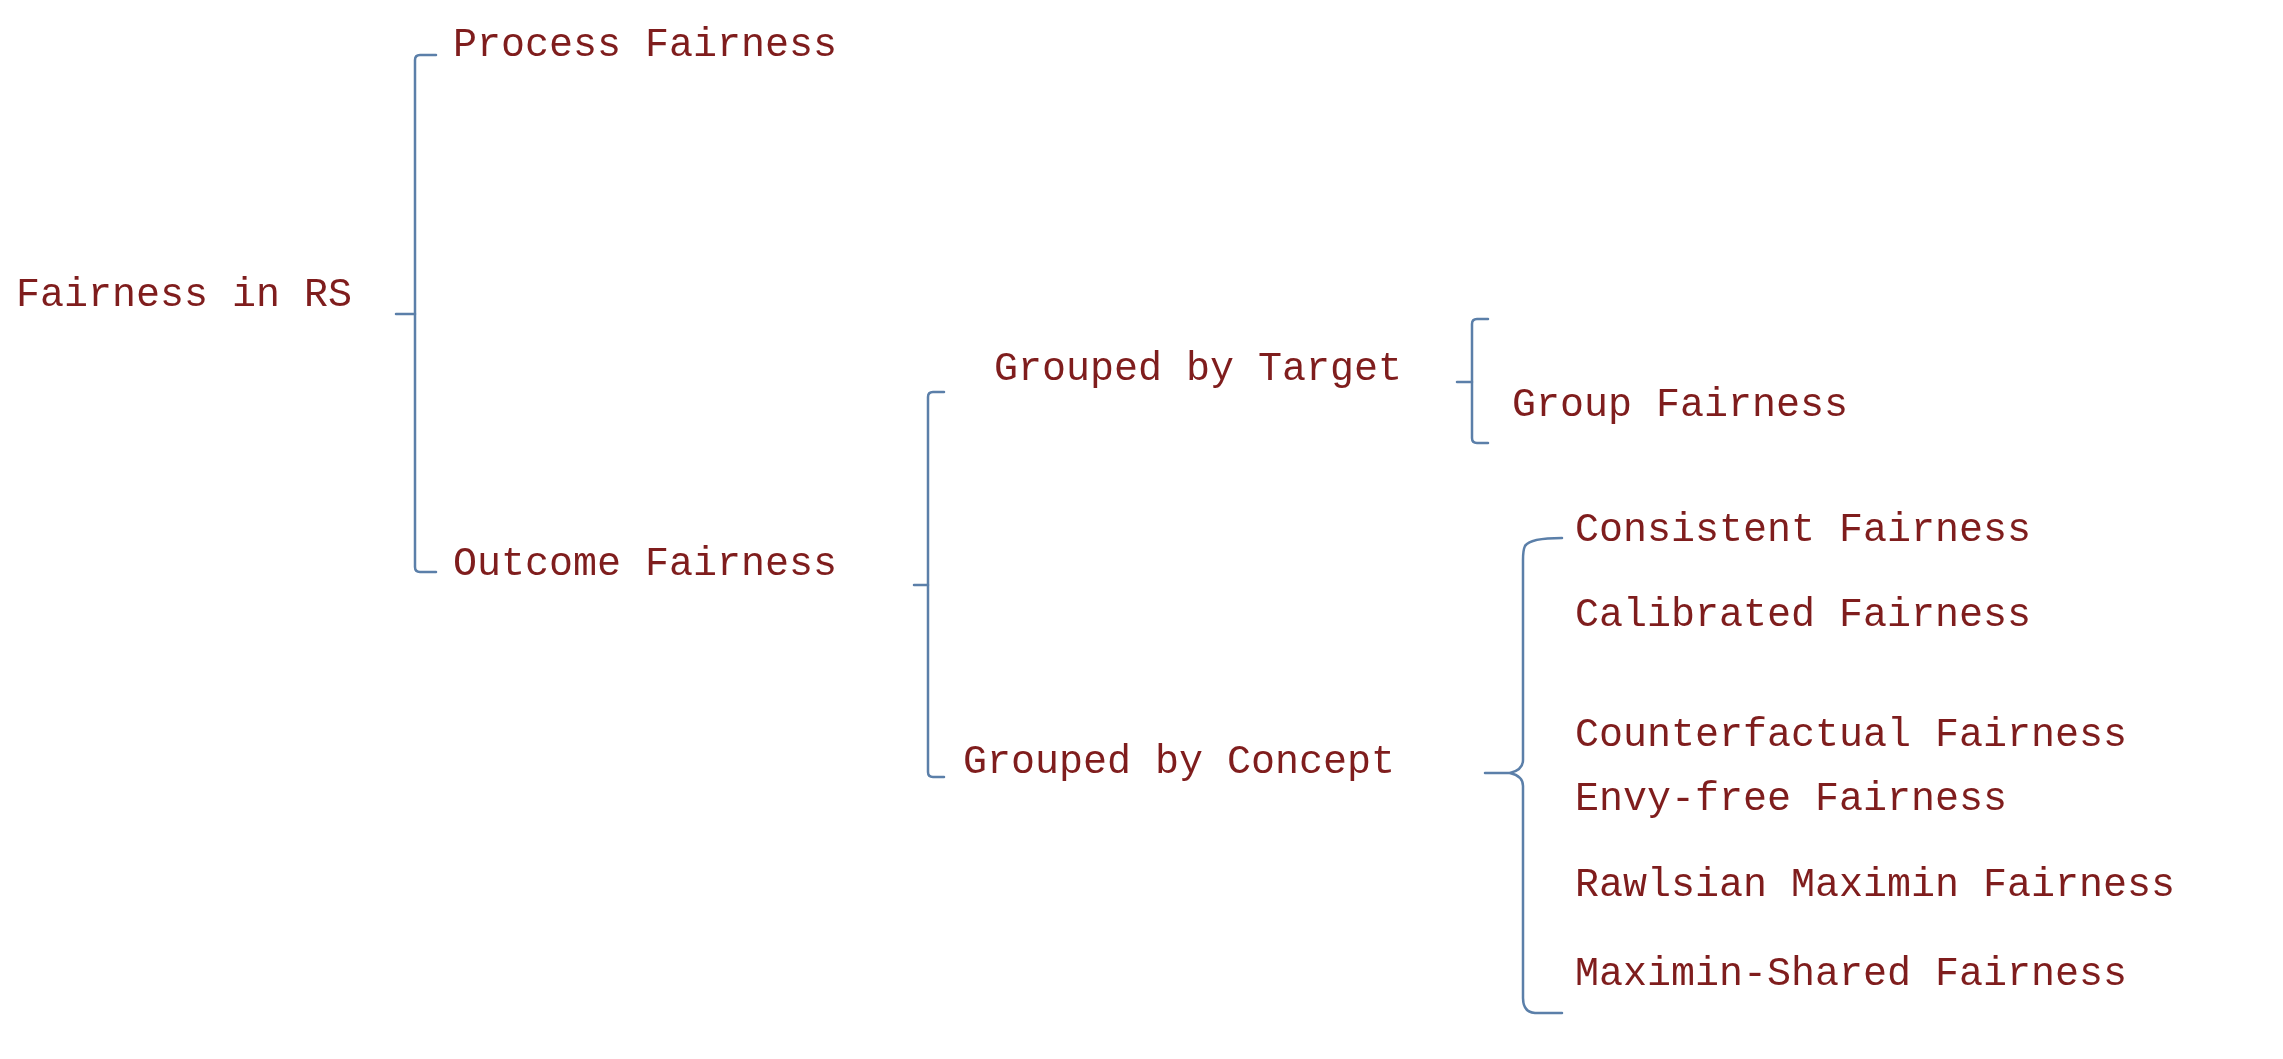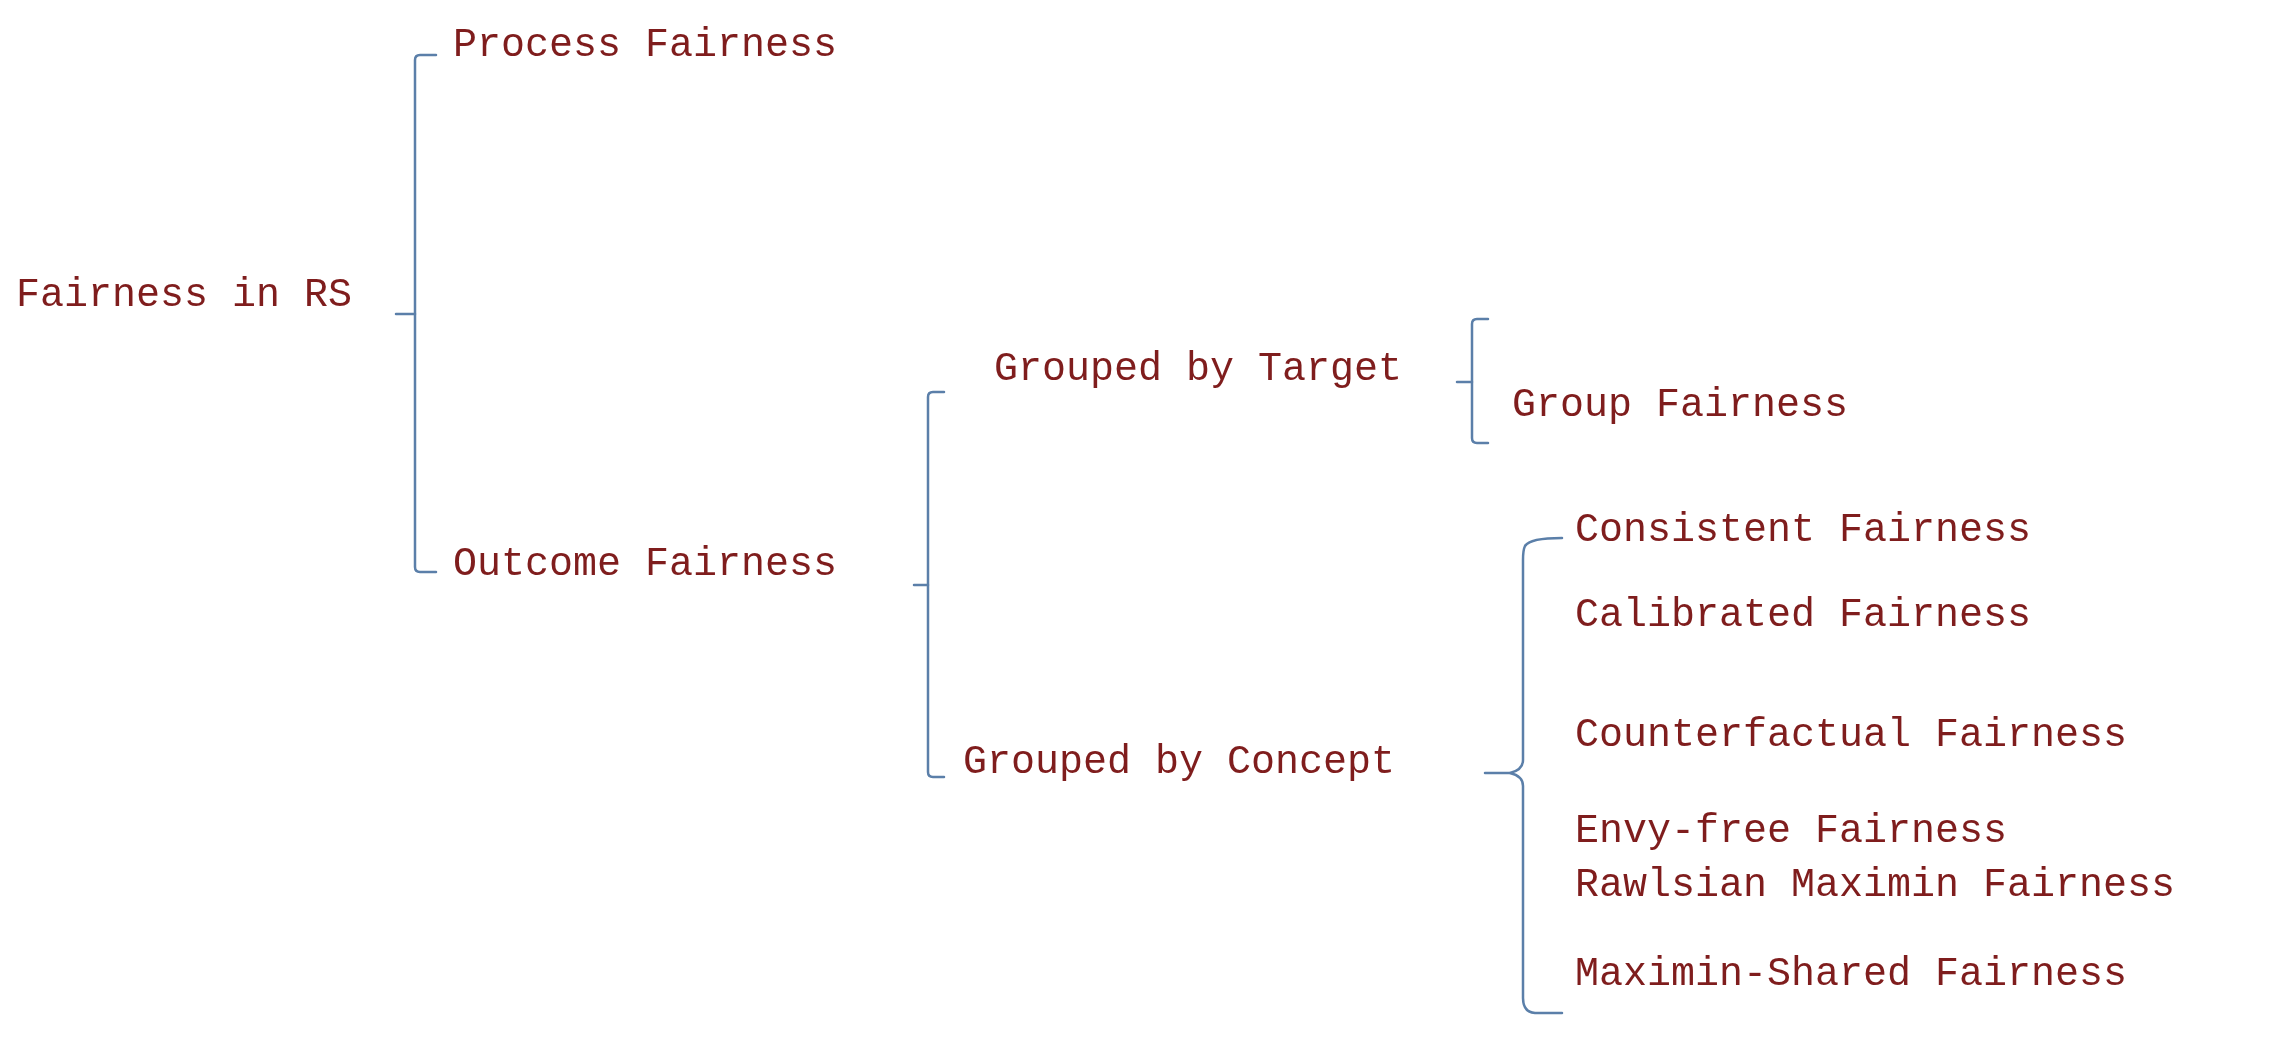--- a/index.html
+++ b/index.html
@@ -43,17 +43,17 @@
   <div class="node" style="left:453px; top:545px;">Outcome Fairness</div>
 
   <div class="node" style="left:970px; top:350px;margin-left:24px;">Grouped by Target</div>
   <div class="node" style="left:963px; top:743px;">Grouped by Concept</div>
 
   <div class="node" style="left:1512px; top:386px;">Group Fairness</div>
 
   <div class="node" style="left:1575px; top:511px;text-align:center;">Consistent Fairness</div>
   <div class="node" style="left:1575px; top:596px;">Calibrated Fairness</div>
   <div class="node" style="left:1575px; top:716px;">Counterfactual Fairness</div>
-  <div class="node" style="left:1575px; top:812px;">Envy-free Fairness</div>
+  <div class="node" style="left:1575px; top:780px;">Envy-free Fairness</div>
   <div class="node" style="left:1575px; top:866px;">Rawlsian Maximin Fairness</div>
   <div class="node" style="left:1575px; top:955px;">Maximin-Shared Fairness</div>
 
 </div>
 
 </body></html>

